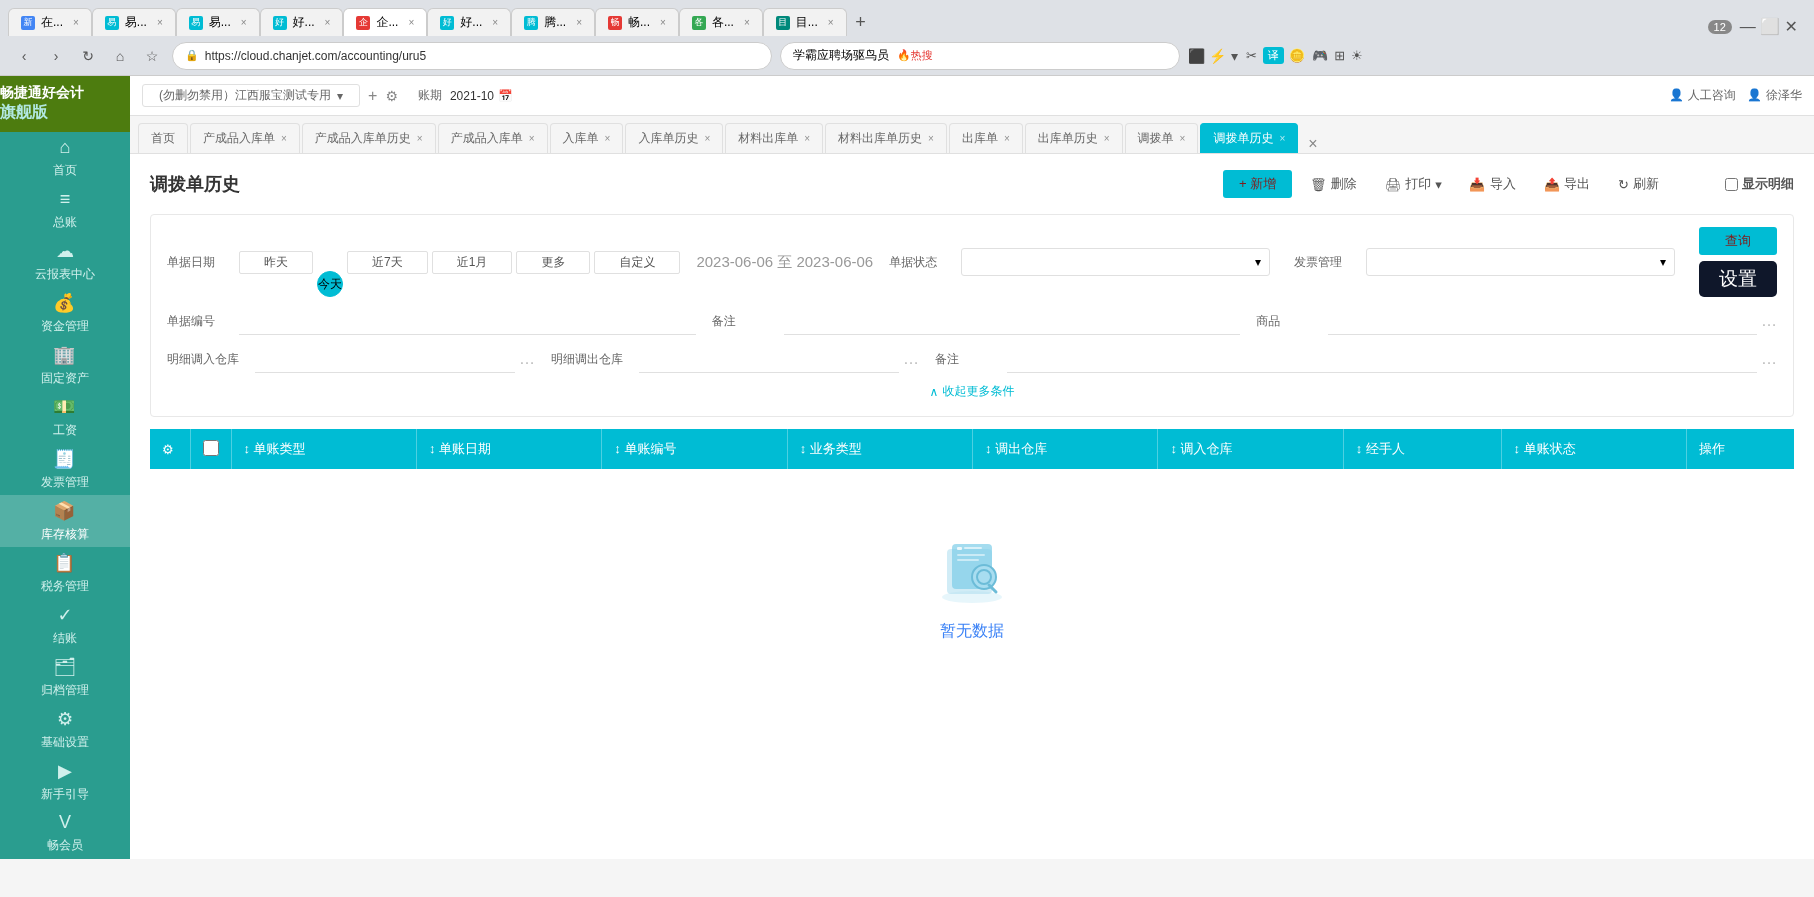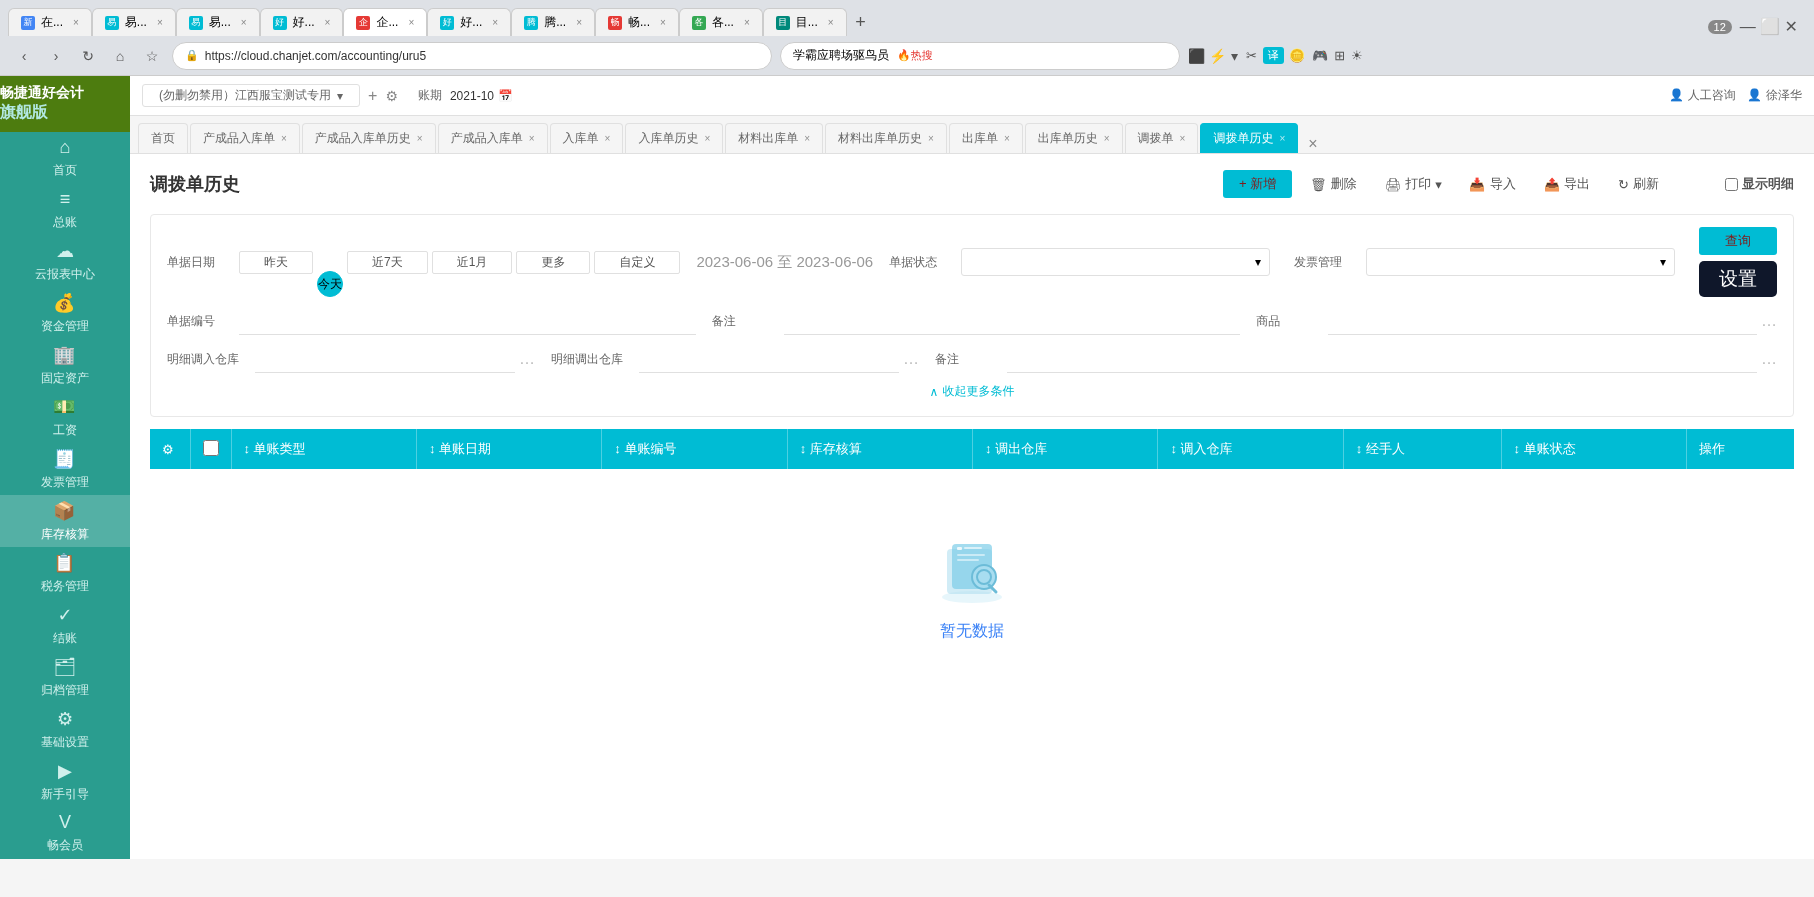--- a/index.html
+++ b/index.html
@@ -429,21 +429,21 @@
             <th>
               <span>↕ 单账类型</span>
             </th>
             <th>
               <span>↕ 单账日期</span>
             </th>
             <th>
               <span>↕ 单账编号</span>
             </th>
             <th>
-              <span>↕ 库存核算</span>
+              <span>↕ 业务类型</span>
             </th>
             <th>
               <span>↕ 调出仓库</span>
             </th>
             <th>
               <span>↕ 调入仓库</span>
             </th>
             <th>
               <span>↕ 经手人</span>
             </th>

